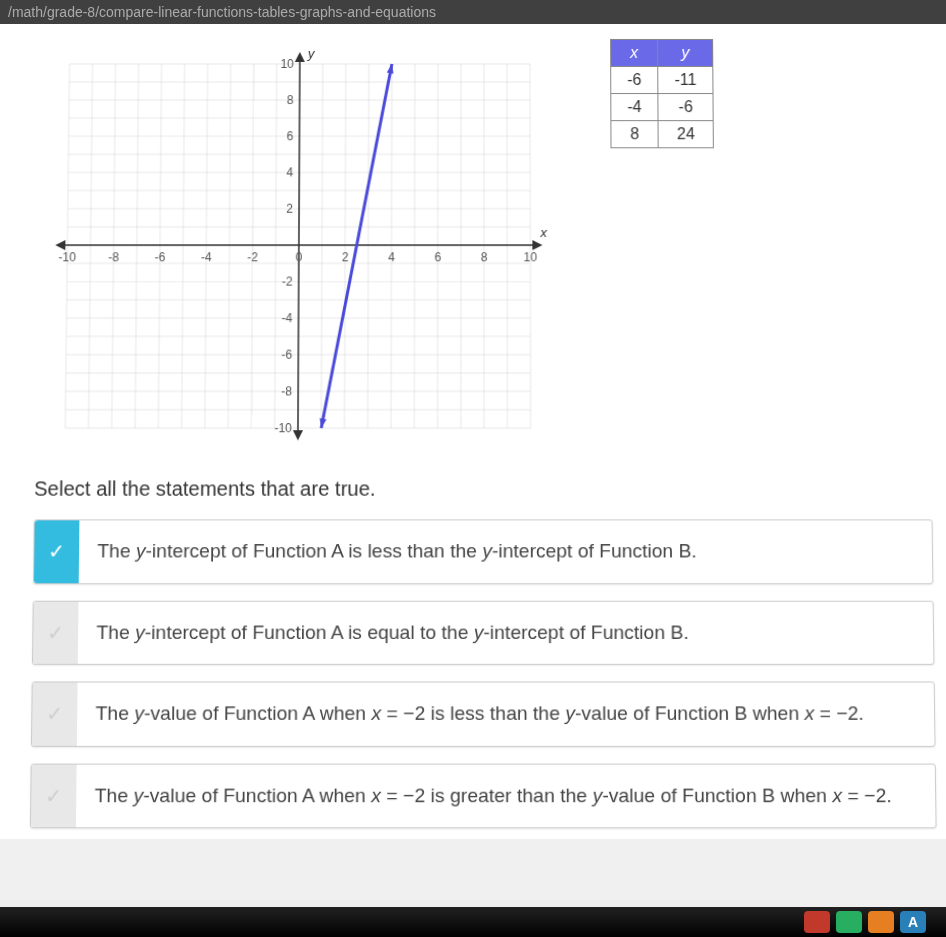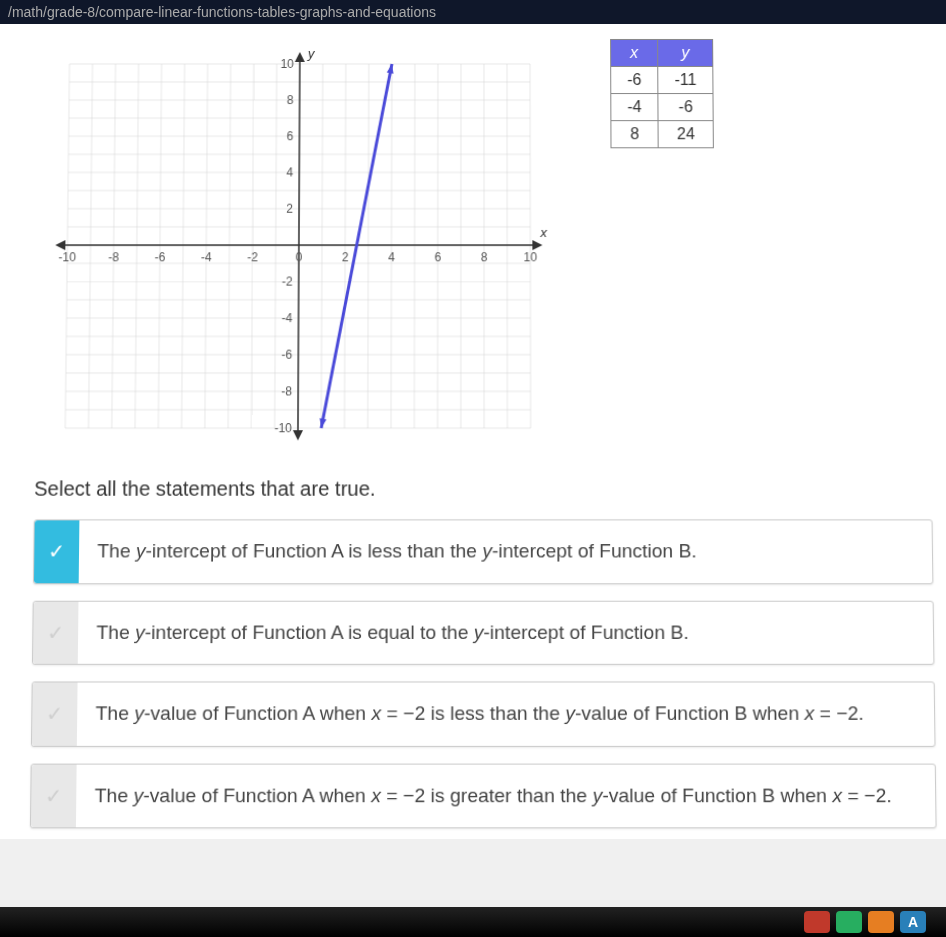--- a/index.html
+++ b/index.html
@@ -5,21 +5,21 @@
   * { box-sizing: border-box; margin: 0; padding: 0; }
   body {
     font-family: Verdana, Arial, sans-serif;
     background: #f0f0f0;
     width: 946px;
     height: 937px;
     overflow: hidden;
     position: relative;
   }
   .url-bar {
-    background: #0f172a;
+    background: #404040;
     color: #aaa;
     font-size: 14px;
     padding: 4px 8px;
     font-family: Arial, sans-serif;
   }
   .content {
     padding: 10px 20px 10px 40px;
     background: #fff;
     transform: perspective(1800px) rotateX(3deg);
     transform-origin: top center;

